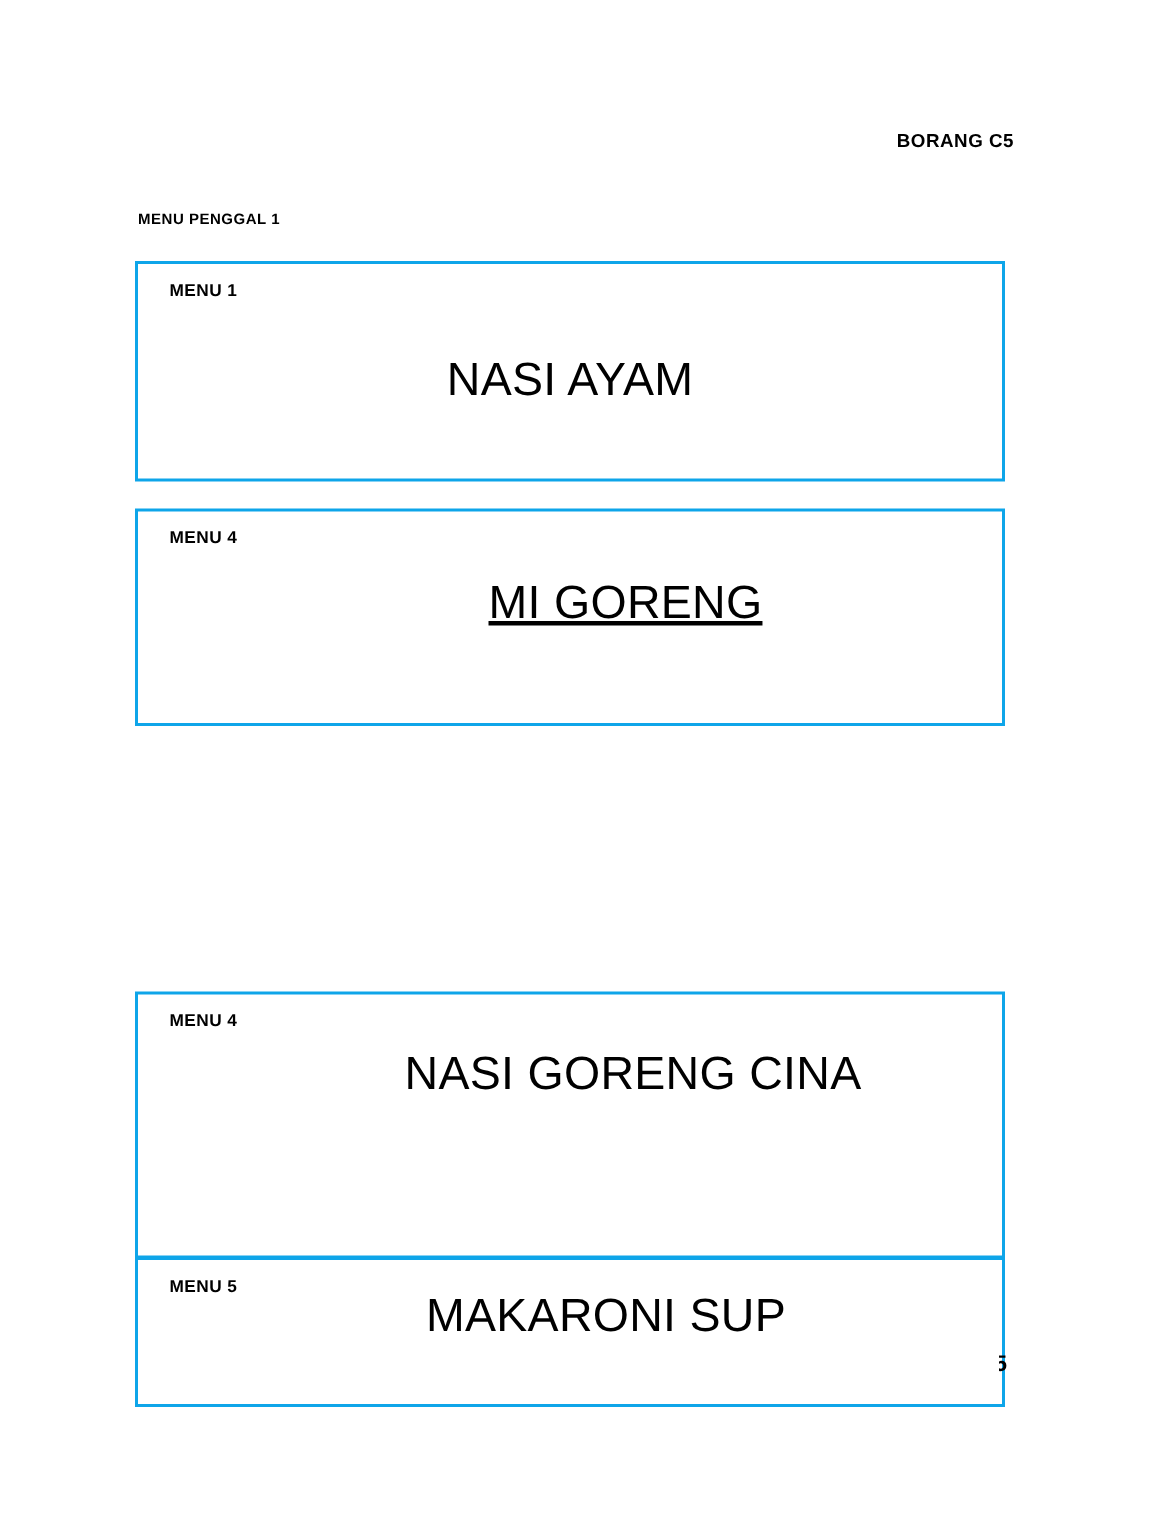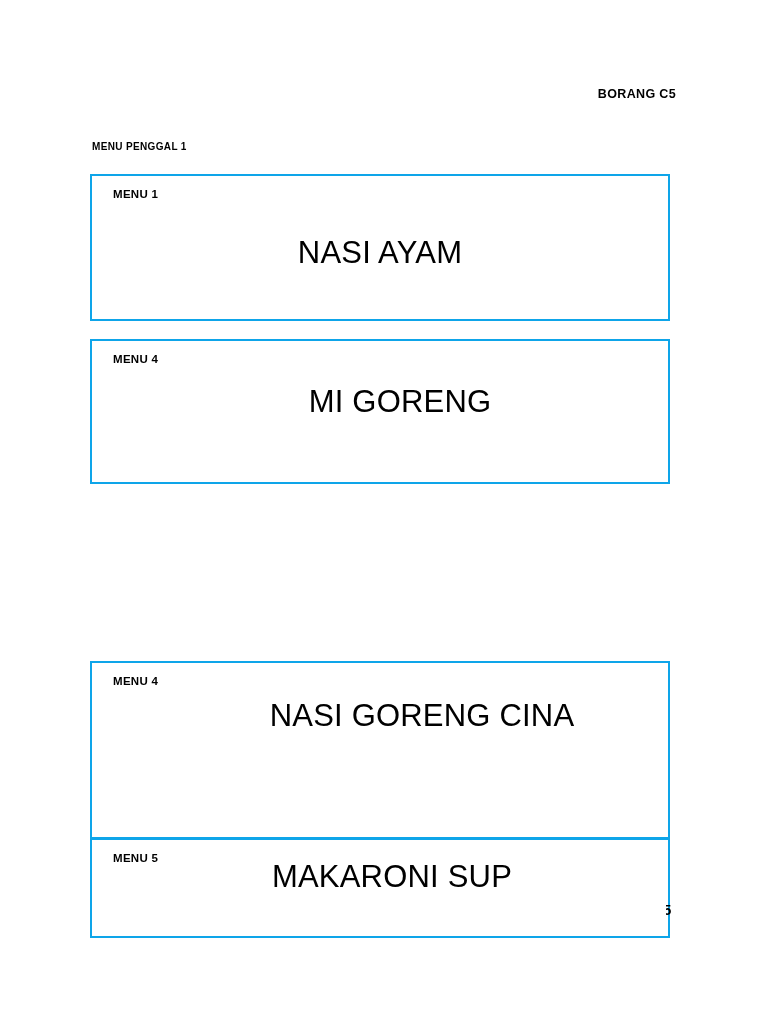--- a/index.html
+++ b/index.html
@@ -90,30 +90,30 @@
     line-height: 38px;
     letter-spacing: 0.2px;
     white-space: nowrap;
   }
 
   
   #card-1 { top: 174px; height: 147px; }
   #card-1 .menu-card-title { top: 58px; }
 
   #card-2 { top: 339px; height: 145px; }
-  #card-2 .menu-card-title { top: 42px; padding-left: 20px; }
+  #card-2 .menu-card-title { top: 42px; padding-left: 37px; text-decoration: underline; }
 
   #card-3 { top: 497px; height: 148px; }
   #card-3 .menu-card-title { top: 39px; padding-left: 42px; }
 
   #card-4 { top: 661px; height: 178px; }
   #card-4 .menu-card-title { top: 34px; padding-left: 18px; margin-left: 24px; }
 
   #card-5 { top: 838px; height: 100px; }
-  #card-5 .menu-card-title { top: 18px; padding-left: 12px; }
+  #card-5 .menu-card-title { top: 18px; padding-left: 24px; }
 
   
   .stray-glyph {
     position: absolute;
     left: 666px;
     top: 901px;
     width: 9px;
     height: 18px;
     overflow: hidden;
     font-size: 15px;

